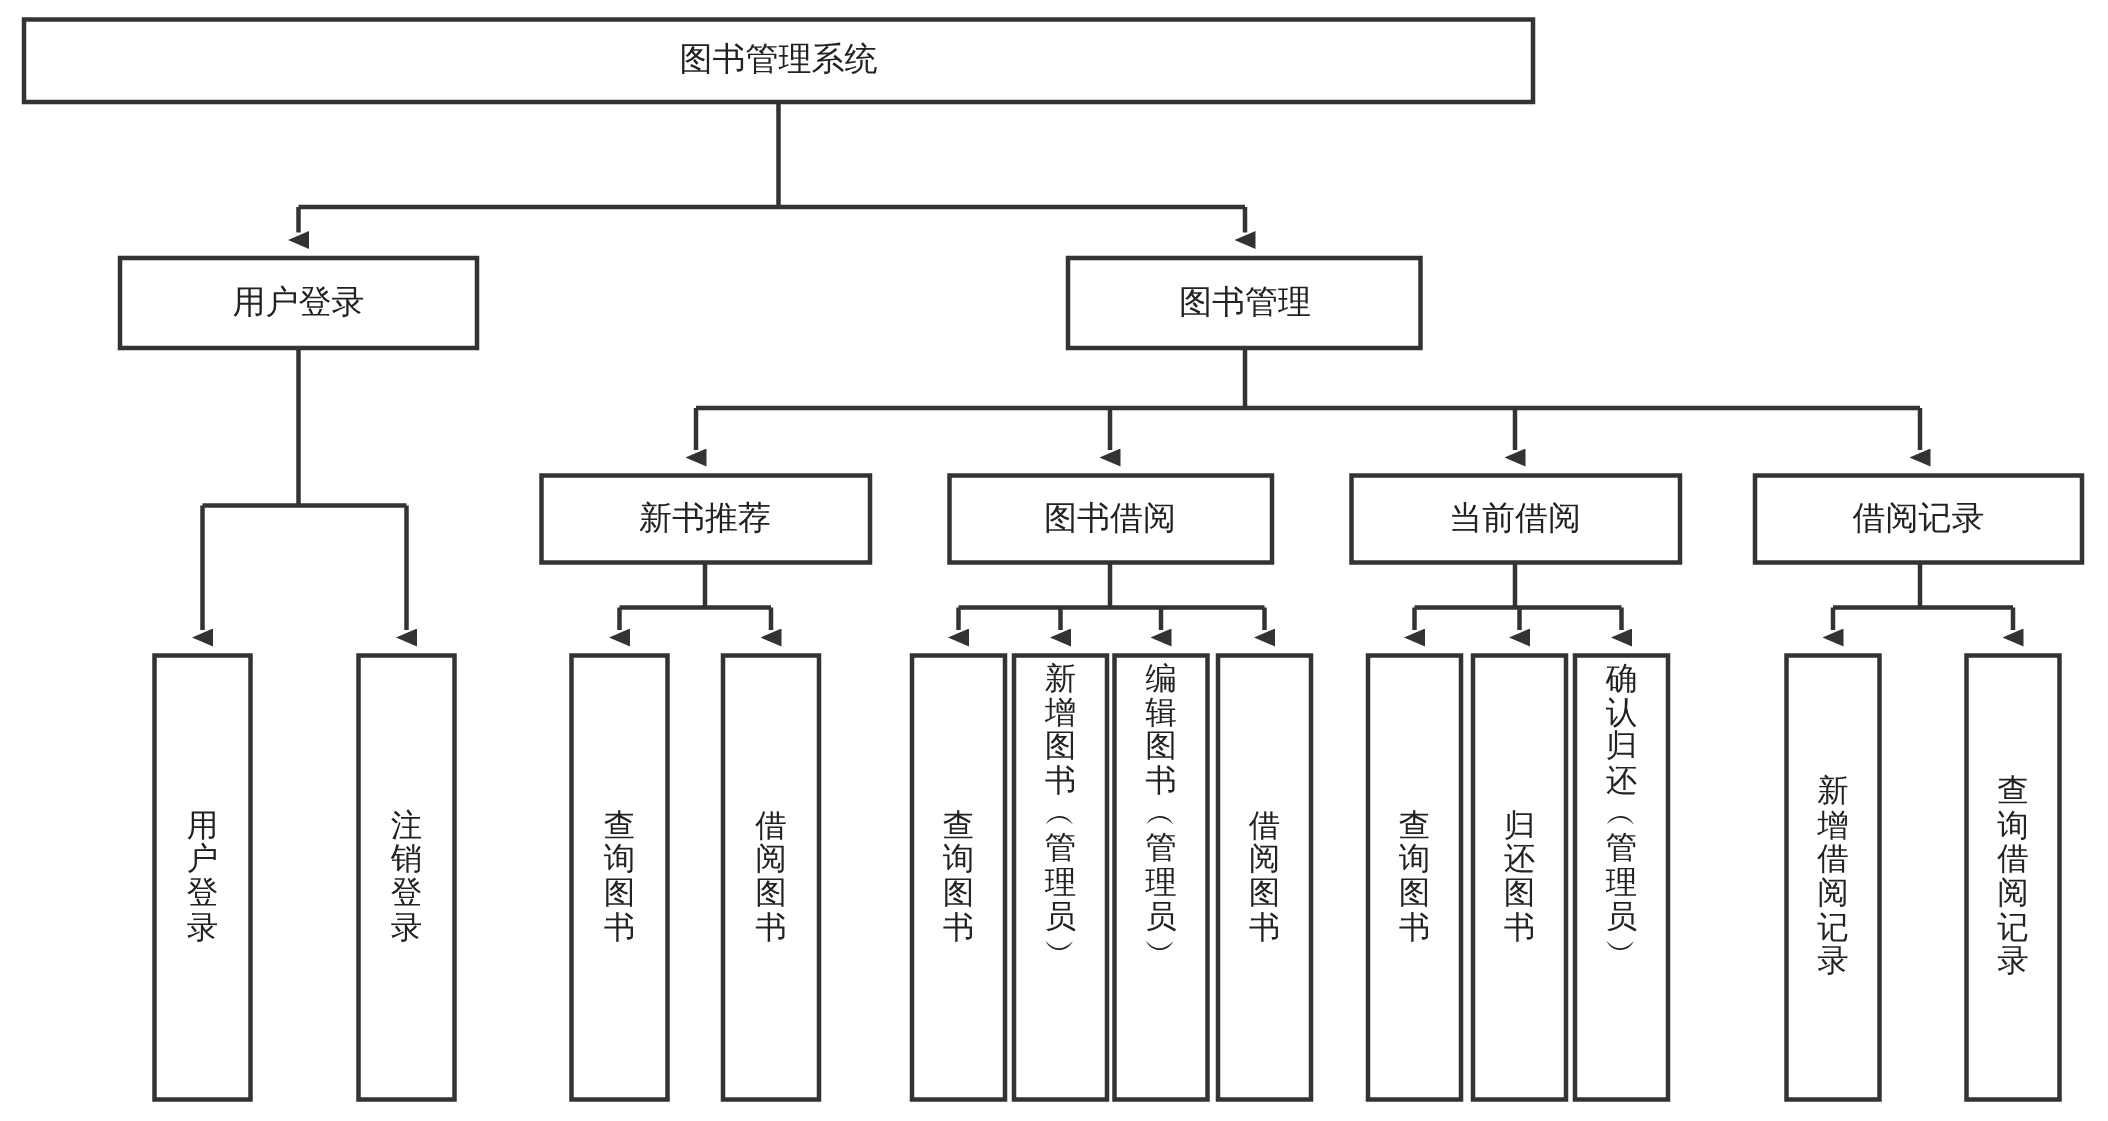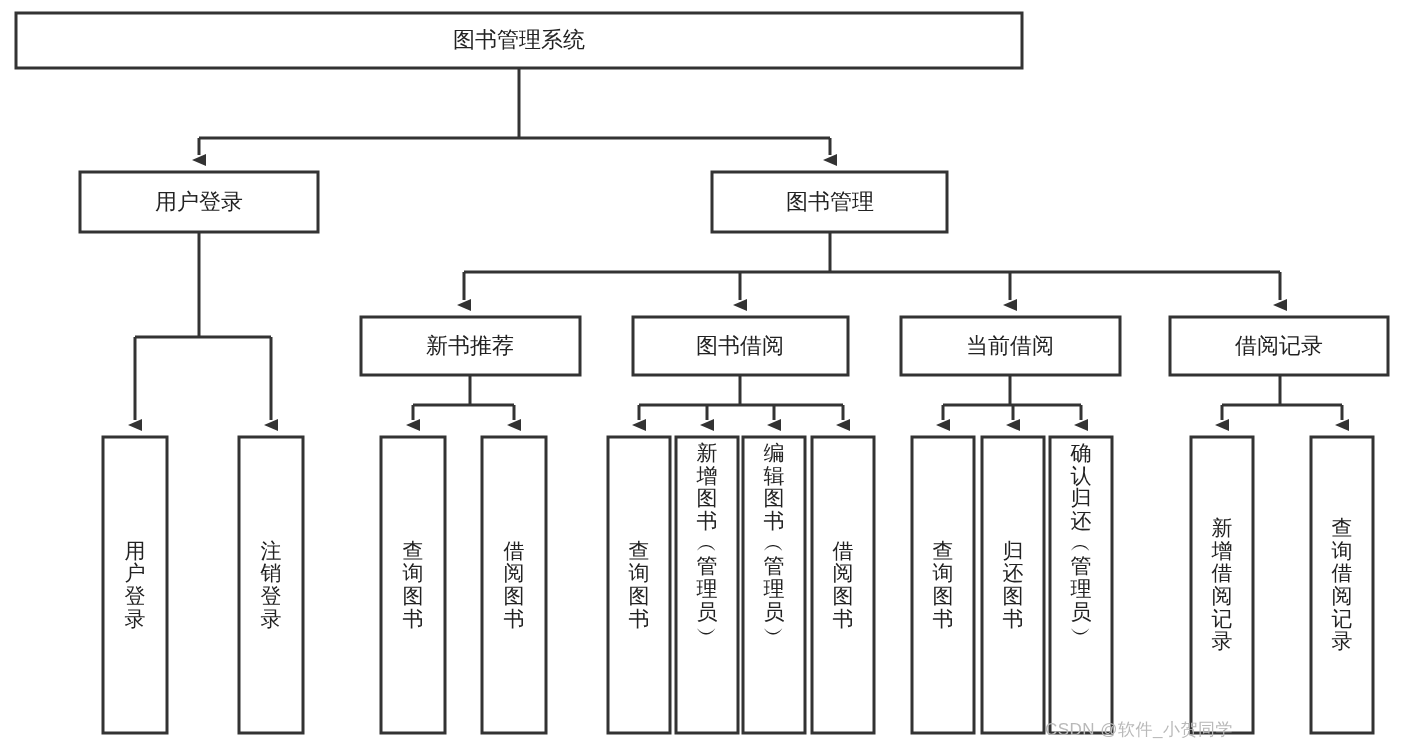--- a/index.html
+++ b/index.html
@@ -209,14 +209,13 @@
     </div>
   <div class="vcell" style="left:1311px;top:437px;width:62px;height:296px;">
       <span>查</span>
       <span>询</span>
       <span>借</span>
       <span>阅</span>
       <span>记</span>
       <span>录</span>
     </div>
 
-  <div class="watermark">CSDN @软件_小贺同学</div>
 </div>
 
 </body></html>

